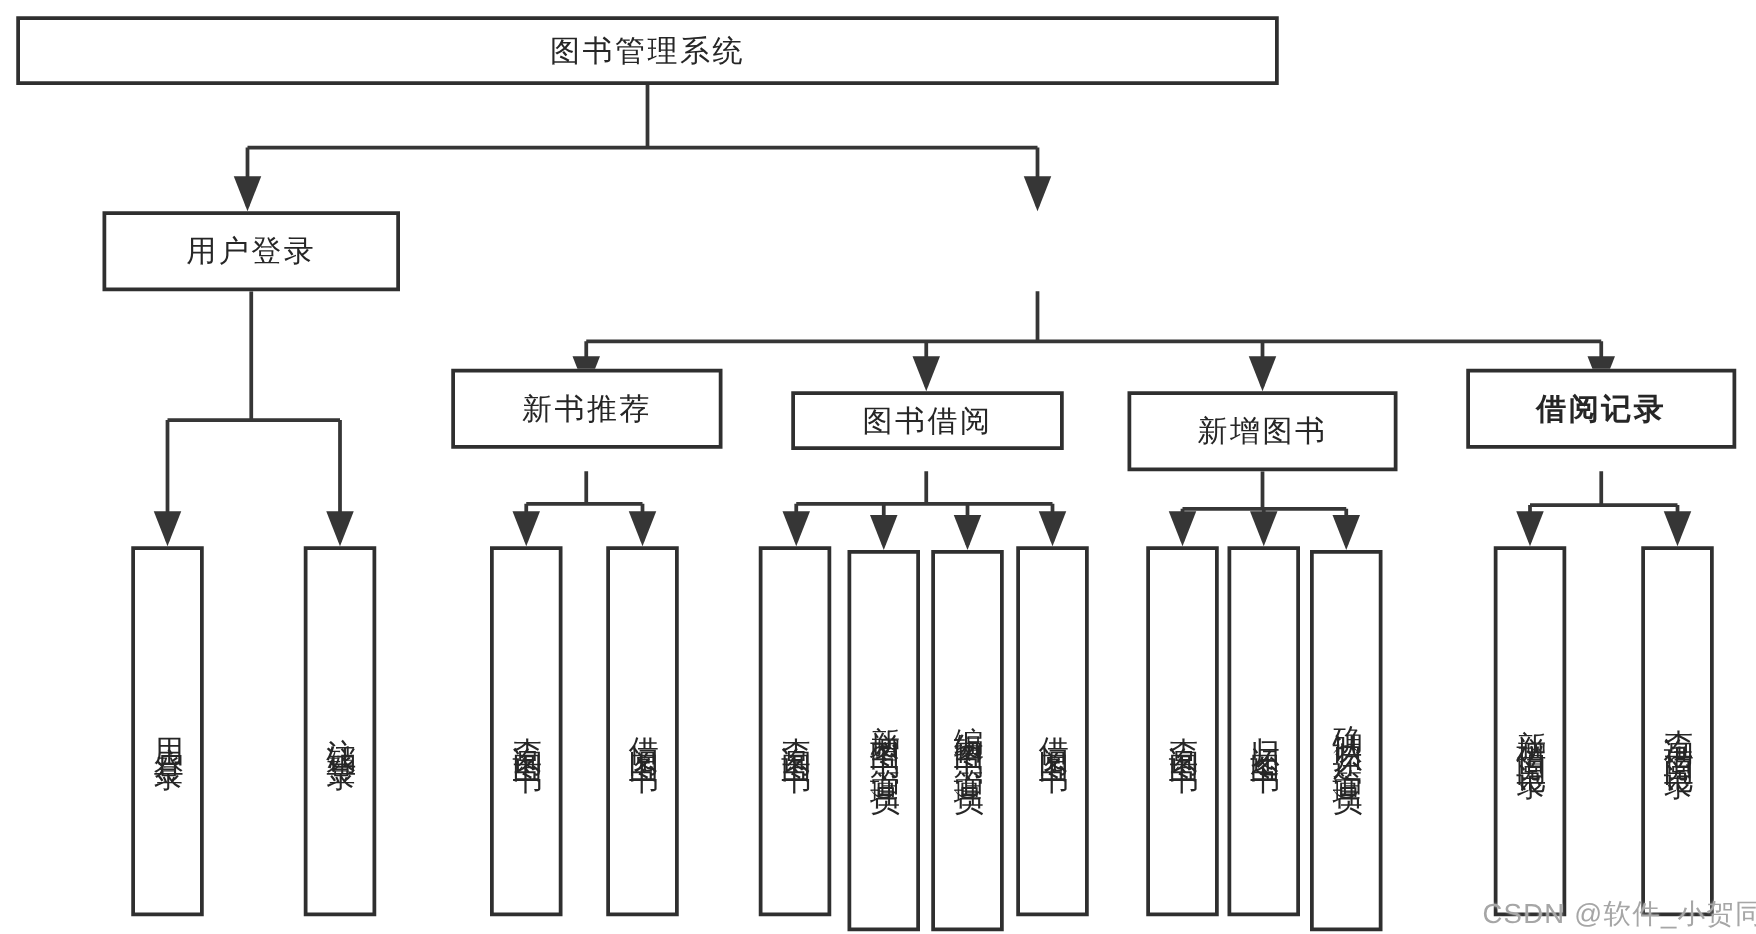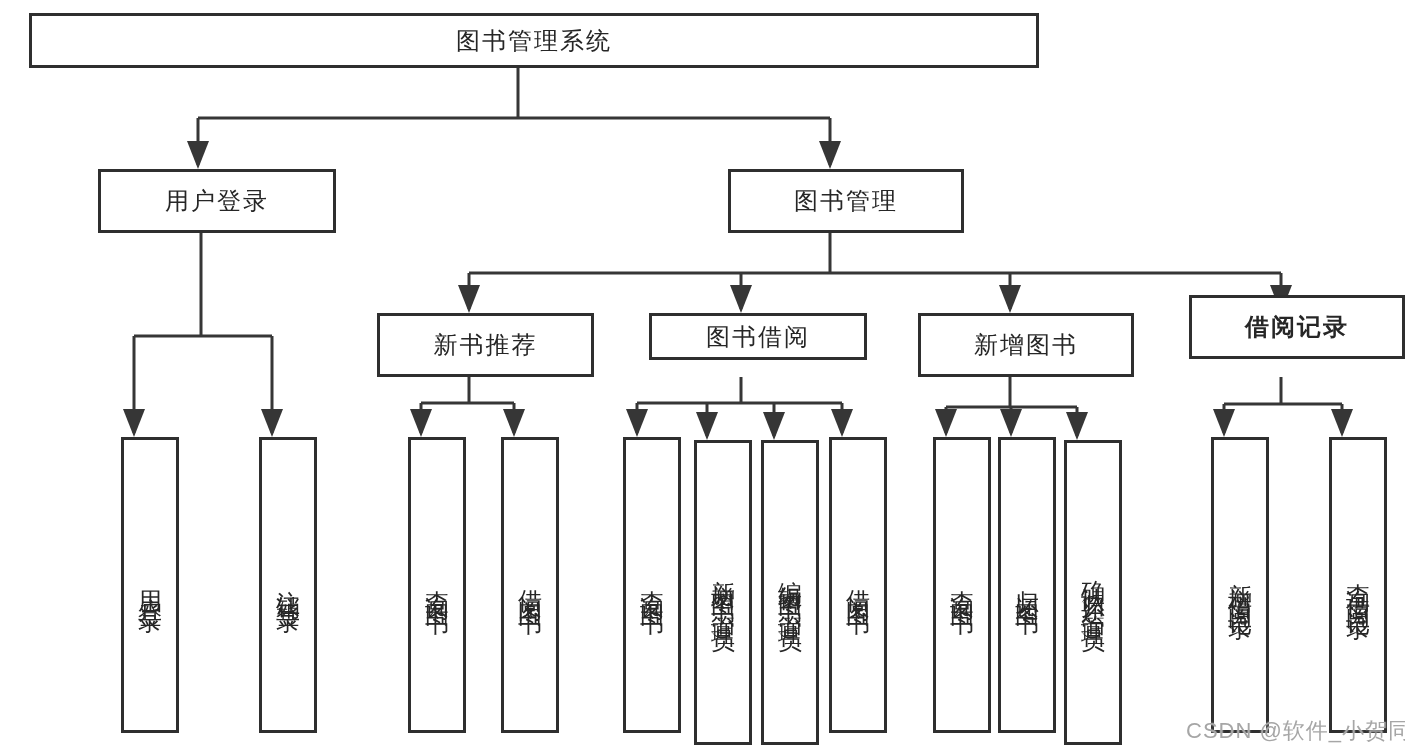--- a/index.html
+++ b/index.html
@@ -20,38 +20,37 @@
   }
   .box {
     position: absolute;
     box-sizing: border-box;
     border: 3px solid #2f2f2f;
     background: #ffffff;
     display: flex;
     align-items: center;
     justify-content: center;
     z-index: 2;
-    margin-left: 16px;
   }
   .h-label { font-size: 24px; letter-spacing: 2px; white-space: nowrap; }
   .v-box span {
     writing-mode: vertical-rl;
     text-orientation: mixed;
     font-size: 24px;
     letter-spacing: 7px;
     line-height: 1;
     white-space: nowrap;
   }
   
   .n-root   { left: 13px;   top: 13px;  width: 1010px; height: 55px; }
   
   .n-l2-0   { left: 82px;   top: 169px; width: 238px;  height: 64px; }
   .n-l2-1   { left: 712px;  top: 169px; width: 236px;  height: 64px; }
   
-  .n-l3-0   { left: 361px;  top: 313px; width: 217px;  height: 64px; }
+  .n-l3-0   { left: 361px;  top: 295px; width: 217px;  height: 64px; }
   .n-l3-1   { left: 633px;  top: 313px; width: 218px;  height: 47px; }
   .n-l3-2   { left: 902px;  top: 313px; width: 216px;  height: 64px; }
   .n-l3-3   { left: 1173px; top: 295px; width: 216px;  height: 64px; font-weight: bold; }
   
   .leaf     { top: 437px; width: 58px; height: 296px; }
   .leaf-tall{ top: 440px; width: 58px; height: 305px; }
   .n-leaf-0  { left: 105px; }
   .n-leaf-1  { left: 243px; }
   .n-leaf-2  { left: 392px; }
   .n-leaf-3  { left: 485px; }
@@ -114,23 +113,20 @@
     </g>
   </svg>
 
   <div class="box n-root">
     <span class="h-label">图书管理系统</span>
   </div>
 
   <div class="box n-l2-0">
     <span class="h-label">用户登录</span>
   </div>
-  <div class="box n-l2-1">
-    <span class="h-label">图书管理</span>
-  </div>
 
   <div class="box n-l3-0">
     <span class="h-label">新书推荐</span>
   </div>
   <div class="box n-l3-1">
     <span class="h-label">图书借阅</span>
   </div>
   <div class="box n-l3-2">
     <span class="h-label">新增图书</span>
   </div>

